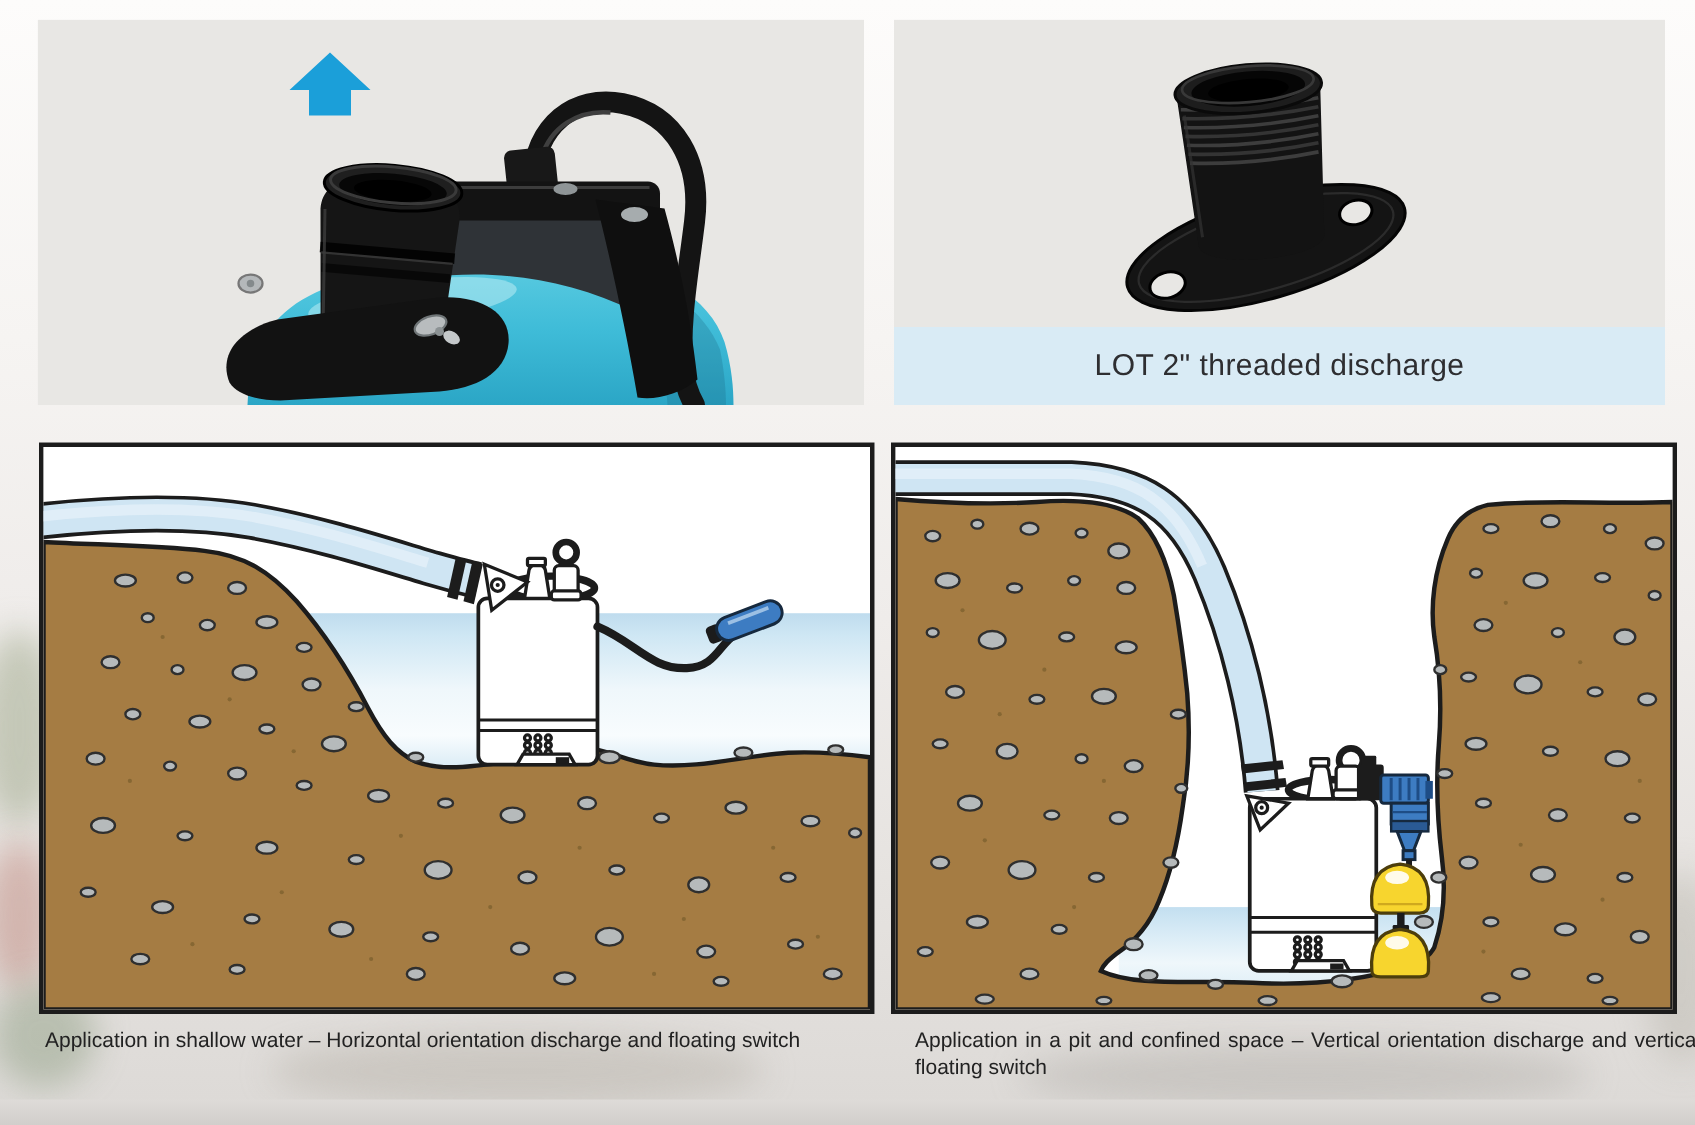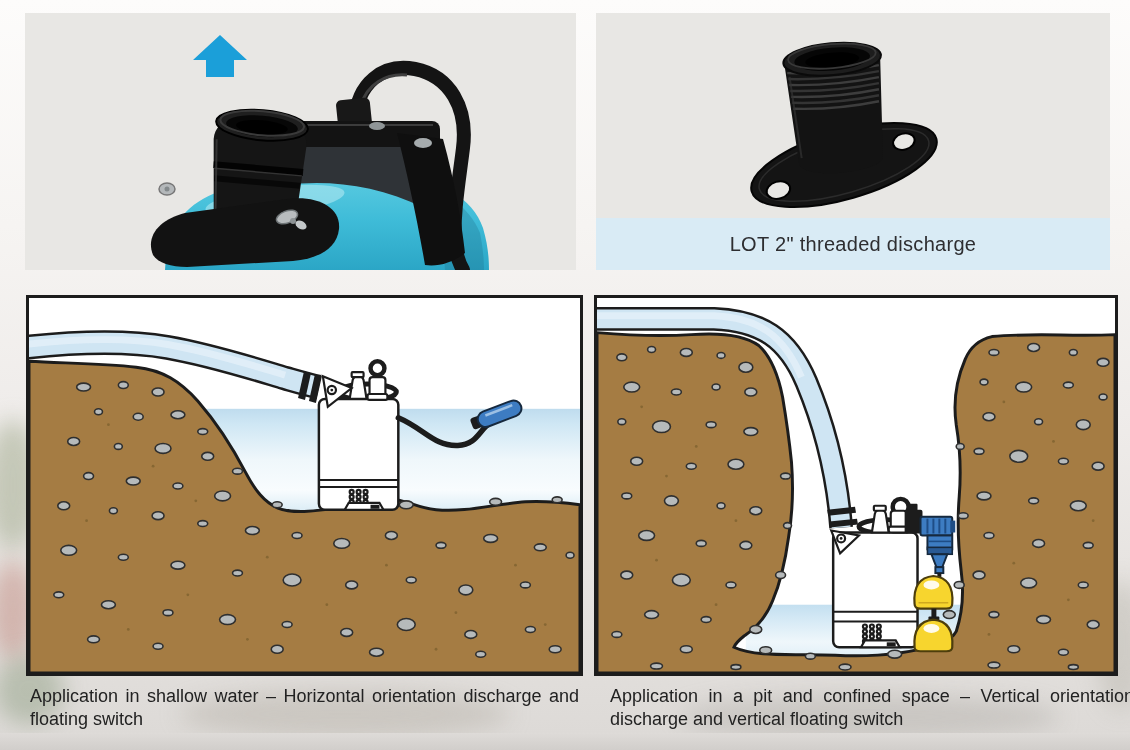--- a/index.html
+++ b/index.html
@@ -25,21 +25,21 @@
     width:514px;height:52px;display:flex;align-items:center;justify-content:center;
     background:var(--caption-bar-background,#d9ebf5);
     font-size:20px;letter-spacing:.3px;color:#2e2e31;
   }
   .panel{position:absolute;background:#ffffff;border:3px solid var(--outline-black,#1c1c1c);box-sizing:border-box;}
   .panel-left{left:26px;top:295px;width:557px;height:381px;}
   .panel-right{left:594px;top:295px;width:524px;height:381px;}
   .panel svg{display:block;width:100%;height:100%;}
   .figure-caption{
     position:absolute;margin:0;color:var(--caption-text,#222);
-    font-size:18px;line-height:1.28;text-align:justify;
+    font-size:14px;line-height:1.28;text-align:justify;
   }
   .cap-left{left:30px;top:685px;width:549px;}
   .cap-right{left:610px;top:685px;width:524px;}
   
   .photo-bg{fill:var(--photo-background,#e8e7e4);}
   .soil{fill:var(--soil-brown,#a57c43);stroke:var(--outline-black,#1c1c1c);stroke-width:3;}
   .stone{fill:var(--stone-gray,#b6babb);stroke:#2f2f2f;stroke-width:1.6;}
   .speck{fill:#6e5526;opacity:.55;}
   .hose-outer{fill:none;stroke:var(--outline-black,#1c1c1c);}
   .hose-inner{fill:none;stroke:var(--hose-blue,#cfe5f3);}

